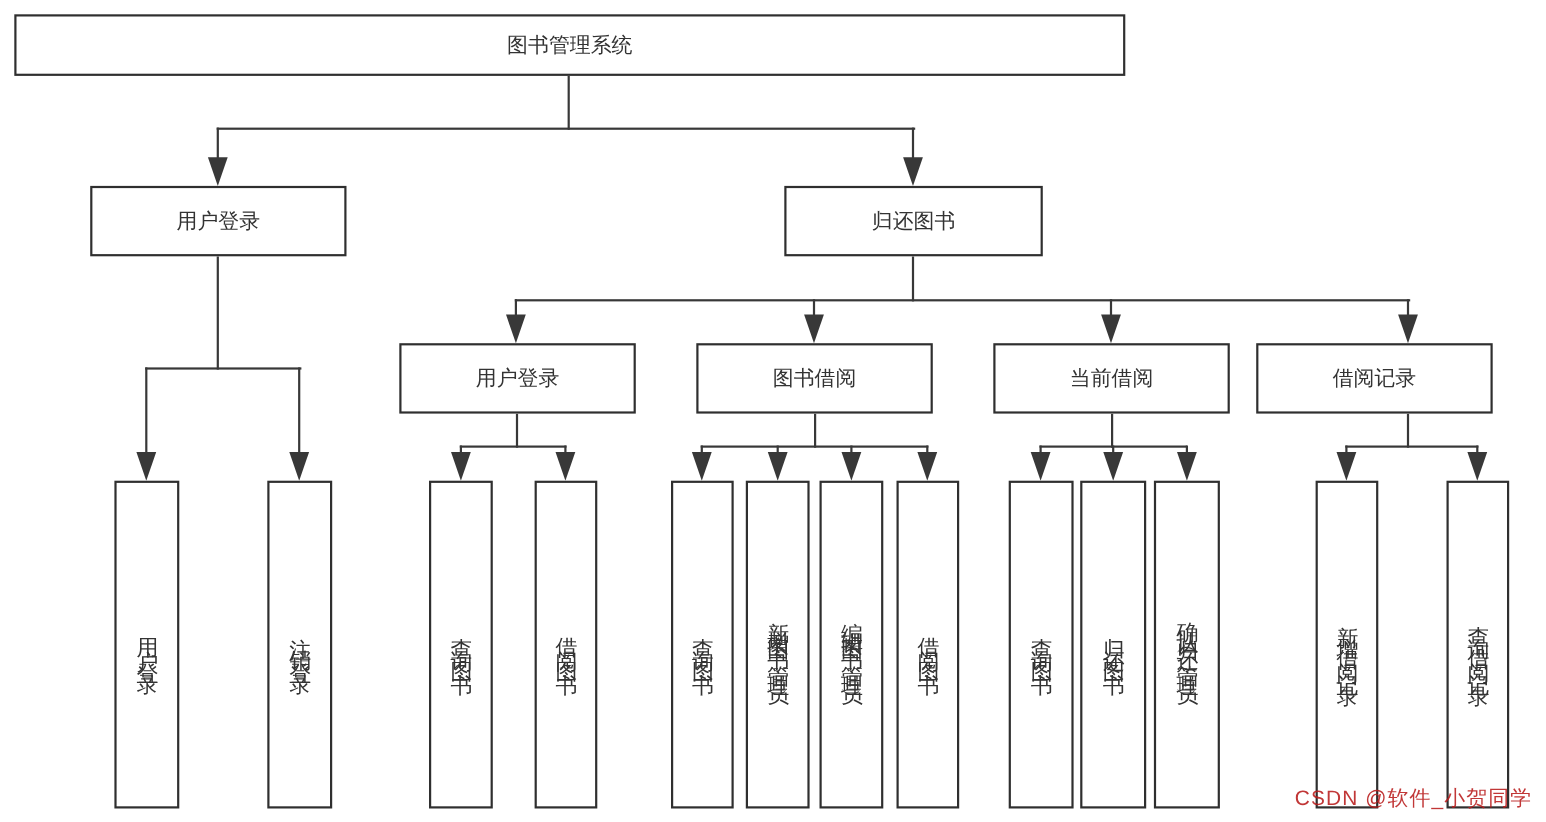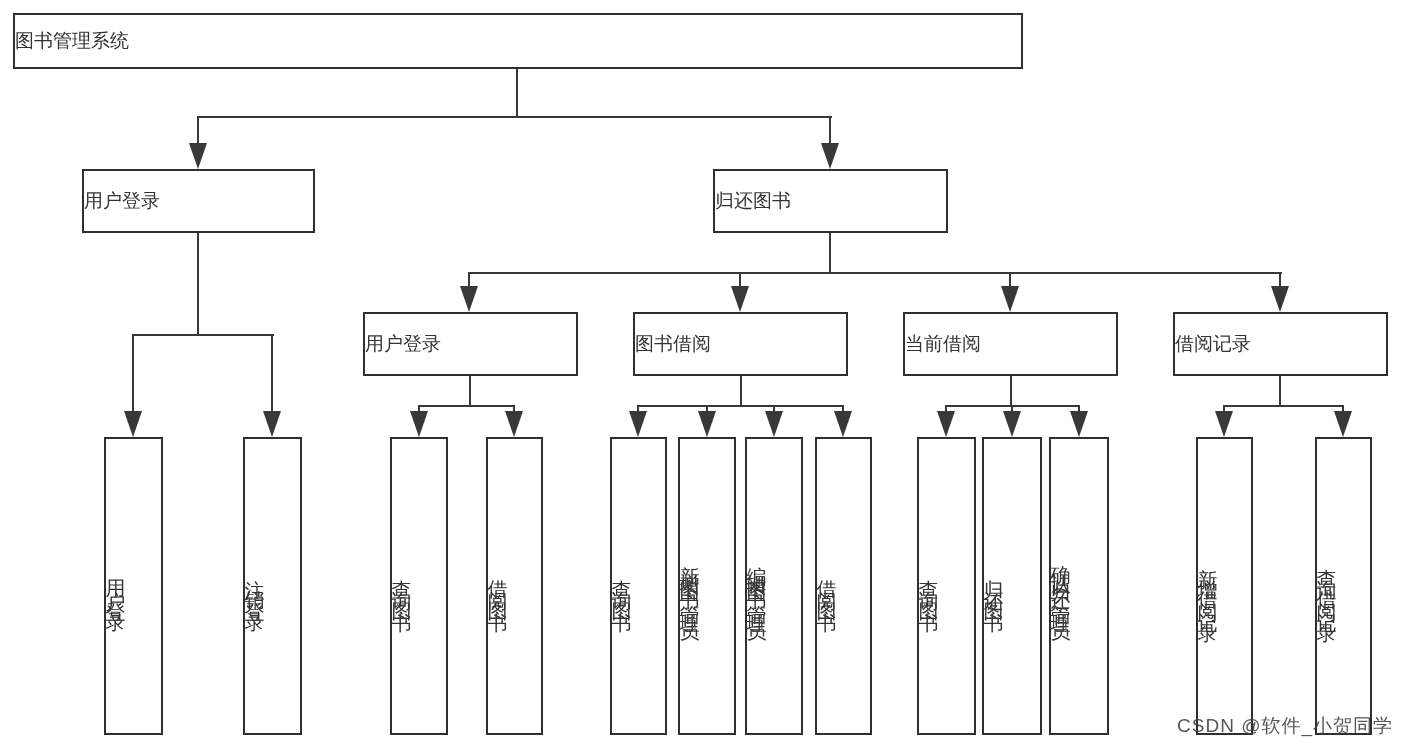--- a/index.html
+++ b/index.html
@@ -3,35 +3,35 @@
 <meta charset="utf-8">
 <style>
   html,body{margin:0;padding:0;background:#fff;}
   #stage{
     position:relative;width:1405px;height:747px;background:#fff;overflow:hidden;
     font-family:"Liberation Sans","DejaVu Sans",sans-serif;
     --line:#383838;
   }
   .node{
     position:absolute;background:#fff;border:2px solid #2f2f2f;
-    display:flex;align-items:center;
+    display:flex;align-items:center;justify-content:center;
     color:#333;font-size:19px;box-sizing:border-box;z-index:2;
   }
   .leaf span{
     writing-mode:vertical-rl;text-orientation:mixed;
     font-size:20px;line-height:1;letter-spacing:11px;color:#333;
   }
   .v{position:absolute;width:2px;background:var(--line);z-index:1;}
   .h{position:absolute;height:2px;background:var(--line);z-index:1;}
   .ah{position:absolute;width:0;height:0;z-index:1;
     border-left:9px solid transparent;border-right:9px solid transparent;
     border-top:26px solid var(--line);}
   .watermark{
     position:absolute;right:12px;bottom:8px;font-size:19px;
-    color:#404040;opacity:.88;letter-spacing:1px;z-index:6;white-space:nowrap;
+    color:#b91c1c;opacity:.88;letter-spacing:1px;z-index:6;white-space:nowrap;
   }
 </style>
 </head>
 <body>
 
 <div id="stage">
 
   <div class="node" style="left:13px;top:13px;width:1010px;height:56px;">
     <span>图书管理系统</span>
   </div>
@@ -45,21 +45,21 @@
 
   <div class="node" style="left:363px;top:312px;width:215px;height:64px;">
     <span>用户登录</span>
   </div>
   <div class="node" style="left:633px;top:312px;width:215px;height:64px;">
     <span>图书借阅</span>
   </div>
   <div class="node" style="left:903px;top:312px;width:215px;height:64px;">
     <span>当前借阅</span>
   </div>
-  <div class="node" style="left:1173px;top:312px;width:215px;height:64px;">
+  <div class="node" style="left:1142px;top:312px;width:215px;height:64px;">
     <span>借阅记录</span>
   </div>
 
   <div class="node leaf" style="left:104px;top:437px;width:59px;height:298px;">
     <span>用户登录</span>
   </div>
   <div class="node leaf" style="left:243px;top:437px;width:59px;height:298px;">
     <span>注销登录</span>
   </div>
 

